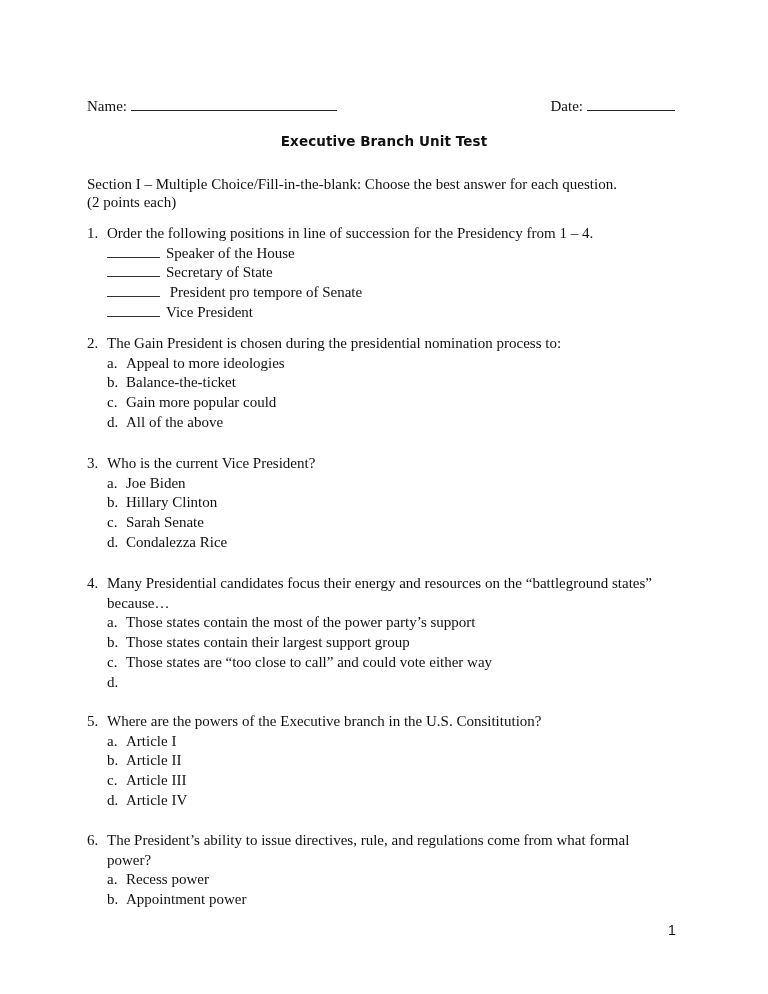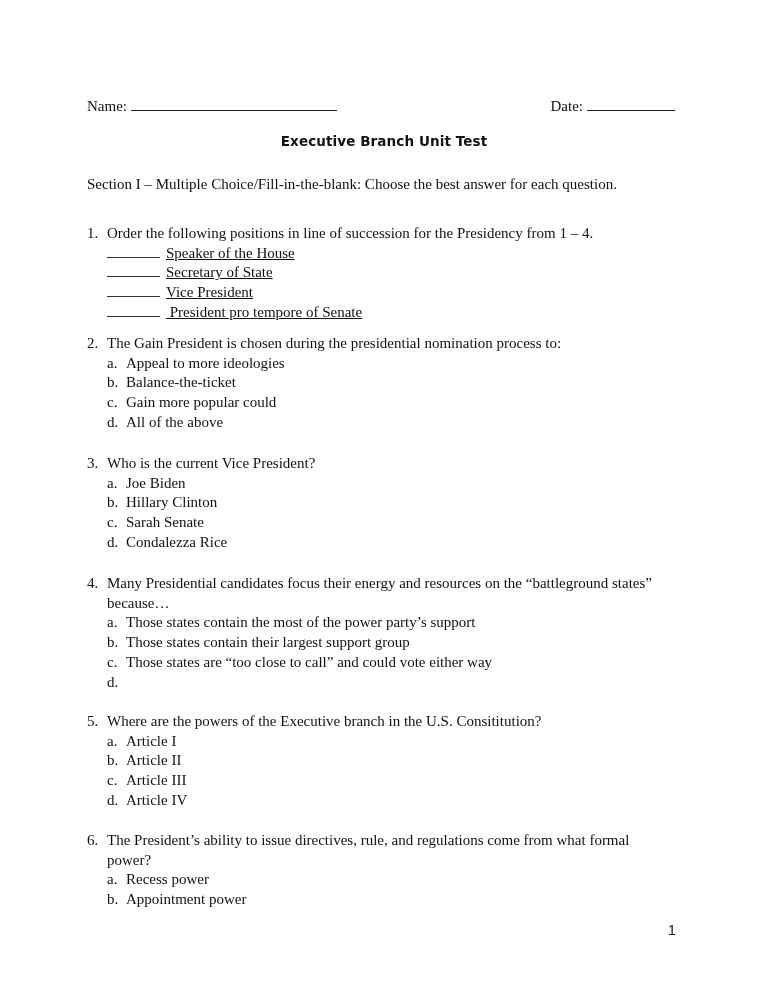--- a/index.html
+++ b/index.html
@@ -86,21 +86,20 @@
     }
     .opt-letter {
       position: absolute;
       left: 20px;
       top: 0;
     }
     .fill-row {
       position: relative;
       padding-left: 20px;
       white-space: nowrap;
-      text-decoration: underline;
     }
     .fill-blank {
       display: inline-block;
       width: 53px;
       border-bottom: 1px solid #333;
       height: 13px;
       vertical-align: baseline;
       margin-right: 6px;
     }
     .page-number {
@@ -122,38 +121,39 @@
     </div>
     <div class="date-field">
       <span>Date:</span><span class="blank-line" style="width:88px"></span>
     </div>
   </div>
 
   <div class="title">Executive Branch Unit Test</div>
 
   <div class="instructions">
     <div>Section I – Multiple Choice/Fill-in-the-blank:  Choose the best answer for each question.</div>
+    <div>(2 points each)</div>
   </div>
 
   <div class="question" style="top:216px">
     <div class="q-row">
       <span class="q-num">1.</span>
       <span>Order the following positions in line of succession for the Presidency from 1 – 4.</span>
     </div>
     <div class="fill-row">
       <span class="fill-blank"></span><span>Speaker of the House</span>
     </div>
     <div class="fill-row">
       <span class="fill-blank"></span><span>Secretary of State</span>
     </div>
     <div class="fill-row">
+      <span class="fill-blank"></span><span style="white-space:pre"> President pro tempore of Senate</span>
+    </div>
+    <div class="fill-row">
       <span class="fill-blank"></span><span>Vice President</span>
-    </div>
-    <div class="fill-row">
-      <span class="fill-blank"></span><span style="white-space:pre"> President pro tempore of Senate</span>
     </div>
   </div>
 
   <div class="question" style="top:326px">
     <div class="q-row">
       <span class="q-num">2.</span>
       <span>The Gain President is chosen during the presidential nomination process to:</span>
     </div>
     <div class="opt-row"><span class="opt-letter">a.</span><span>Appeal to more ideologies</span></div>
     <div class="opt-row"><span class="opt-letter">b.</span><span>Balance-the-ticket</span></div>

